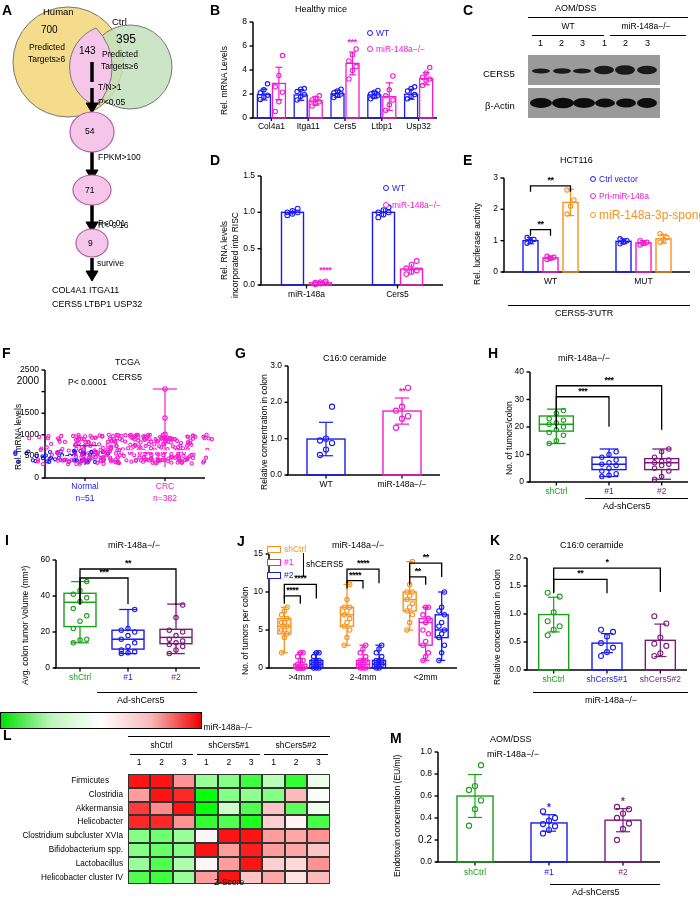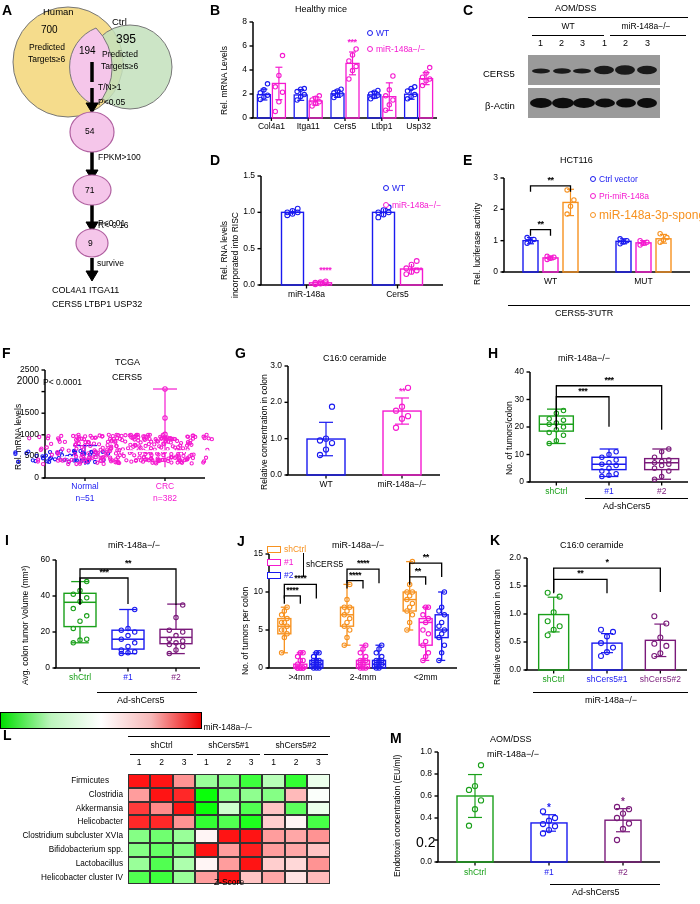--- a/index.html
+++ b/index.html
@@ -49,21 +49,21 @@
     <ellipse cx="92" cy="243" rx="16" ry="14" fill="#f5c6ea" stroke="#b060a0" stroke-width="1.2"></ellipse>
   </svg>
   <div class="axtxt" style="left:43px;top:6px;font-size:9.5px;">Human</div>
   <div class="axtxt" style="left:41px;top:24px;font-size:10px;">700</div>
   <div class="axtxt" style="left:29px;top:42px;">Predicted</div>
   <div class="axtxt" style="left:28px;top:54px;">Targets≥6</div>
   <div class="axtxt" style="left:112px;top:16px;font-size:9.5px;">Ctrl</div>
   <div class="axtxt" style="left:116px;top:32px;font-size:12px;">395</div>
   <div class="axtxt" style="left:102px;top:49px;">Predicted</div>
   <div class="axtxt" style="left:101px;top:61px;">Targets≥6</div>
-  <div class="axtxt" style="left:79px;top:45px;font-size:10px;">194</div>
+  <div class="axtxt" style="left:79px;top:45px;font-size:10px;">143</div>
 
   <div class="axtxt" style="left:98px;top:82px;">T/N&gt;1</div>
   <div class="axtxt" style="left:98px;top:97px;text-align:center;">P&lt;0.05</div>
   <div class="axtxt" style="left:85px;top:126px;">54</div>
   <div class="axtxt" style="left:98px;top:152px;">FPKM&gt;100</div>
   <div class="axtxt" style="left:85px;top:185px;">71</div>
   <div class="axtxt" style="left:98px;top:220px;">R&lt;-0.16</div>
   <div class="axtxt" style="left:98px;top:218px;">P&lt;0.01</div>
   <div class="axtxt" style="left:88px;top:238px;">9</div>
   <div class="axtxt" style="left:97px;top:258px;">survive</div>
@@ -403,21 +403,21 @@
     <span style="color:#f79220;font-size:12px;">miR-148a-3p-sponge</span>
   </div>
   <div class="rule" style="left:48px;top:155px;width:182px;"></div>
   <div class="ttl" style="left:95px;top:158px;">CERS5-3'UTR</div>
 </div>
 
 <div class="panel" style="left:0;top:320px;width:215px;height:200px;">
   <div class="plabel" style="left:2px;top:25px;">F</div>
   <div class="ttl" style="left:115px;top:37px;">TCGA</div>
   <div class="ttl" style="left:112px;top:52px;">CERS5</div>
-  <div class="axtxt" style="left:43px;top:57px;">P&lt; 0.0001</div>
+  <div class="axtxt" style="left:68px;top:57px;">P&lt; 0.0001</div>
   <div class="ylab" style="left:13px;top:150px;">Rel. mRNA levels</div>
   <div id="f-plot" style="position:absolute;left:0;top:0;">
       <svg width="215" height="200" style="position: absolute; left: 0px; top: 0px;">
         <line x1="45" y1="50" x2="45" y2="158" stroke="#000" stroke-width="1.5"></line>
         <line x1="43" y1="158" x2="205" y2="158" stroke="#000" stroke-width="1.5"></line>
         <line x1="41.5" y1="158" x2="45" y2="158" stroke="#000" stroke-width="1.4"></line>
         <line x1="41.5" y1="136.4" x2="45" y2="136.4" stroke="#000" stroke-width="1.4"></line>
         <line x1="41.5" y1="114.8" x2="45" y2="114.8" stroke="#000" stroke-width="1.4"></line>
         <line x1="41.5" y1="93.2" x2="45" y2="93.2" stroke="#000" stroke-width="1.4"></line>
         <line x1="41.5" y1="71.6" x2="45" y2="71.6" stroke="#000" stroke-width="1.4"></line>
@@ -1456,21 +1456,21 @@
         <line x1="256" y1="119.75" x2="270" y2="119.75" stroke="#7a1a7a" stroke-width="1.2"></line>
         <circle cx="257" cy="128" r="2.6" fill="none" stroke="#7a1a7a" stroke-width="1.1"></circle>
         <circle cx="263" cy="117" r="2.6" fill="none" stroke="#7a1a7a" stroke-width="1.1"></circle>
         <circle cx="269" cy="111.5" r="2.6" fill="none" stroke="#7a1a7a" stroke-width="1.1"></circle>
         <circle cx="257" cy="106" r="2.6" fill="none" stroke="#7a1a7a" stroke-width="1.1"></circle>
         <circle cx="263" cy="101.6" r="2.6" fill="none" stroke="#7a1a7a" stroke-width="1.1"></circle>
         <circle cx="269" cy="97.2" r="2.6" fill="none" stroke="#7a1a7a" stroke-width="1.1"></circle>
         <circle cx="257" cy="95" r="2.6" fill="none" stroke="#7a1a7a" stroke-width="1.1"></circle>
       </svg>
       <div class="axtxt" style="left: 56px; top: 144px; font-size: 8.5px; width: 16px; text-align: right;">0.0</div>
-      <div class="axtxt" style="left: 56px; top: 122px; font-size: 14px; width: 16px; text-align: right;">0.2</div>
+      <div class="axtxt" style="left: 56px; top: 122px; font-size: 10px; width: 16px; text-align: right;">0.2</div>
       <div class="axtxt" style="left: 56px; top: 100px; font-size: 8.5px; width: 16px; text-align: right;">0.4</div>
       <div class="axtxt" style="left: 56px; top: 78px; font-size: 8.5px; width: 16px; text-align: right;">0.6</div>
       <div class="axtxt" style="left: 56px; top: 56px; font-size: 8.5px; width: 16px; text-align: right;">0.8</div>
       <div class="axtxt" style="left: 56px; top: 34px; font-size: 8.5px; width: 16px; text-align: right;">1.0</div>
       <div class="axtxt" style="left: 115px; top: 155px; color: rgb(26, 160, 26); font-size: 8.5px; transform: translateX(-50%);">shCtrl</div>
       <div class="axtxt" style="left: 189px; top: 155px; color: rgb(26, 26, 240); font-size: 8.5px; transform: translateX(-50%);">#1</div>
       <div class="axtxt" style="left: 189px; top: 89.7px; color: rgb(26, 26, 240); font-size: 10px; font-weight: bold; transform: translateX(-50%);">*</div>
       <div class="axtxt" style="left: 263px; top: 155px; color: rgb(122, 26, 122); font-size: 8.5px; transform: translateX(-50%);">#2</div>
       <div class="axtxt" style="left: 263px; top: 83.65px; color: rgb(122, 26, 122); font-size: 10px; font-weight: bold; transform: translateX(-50%);">*</div>
     </div>

